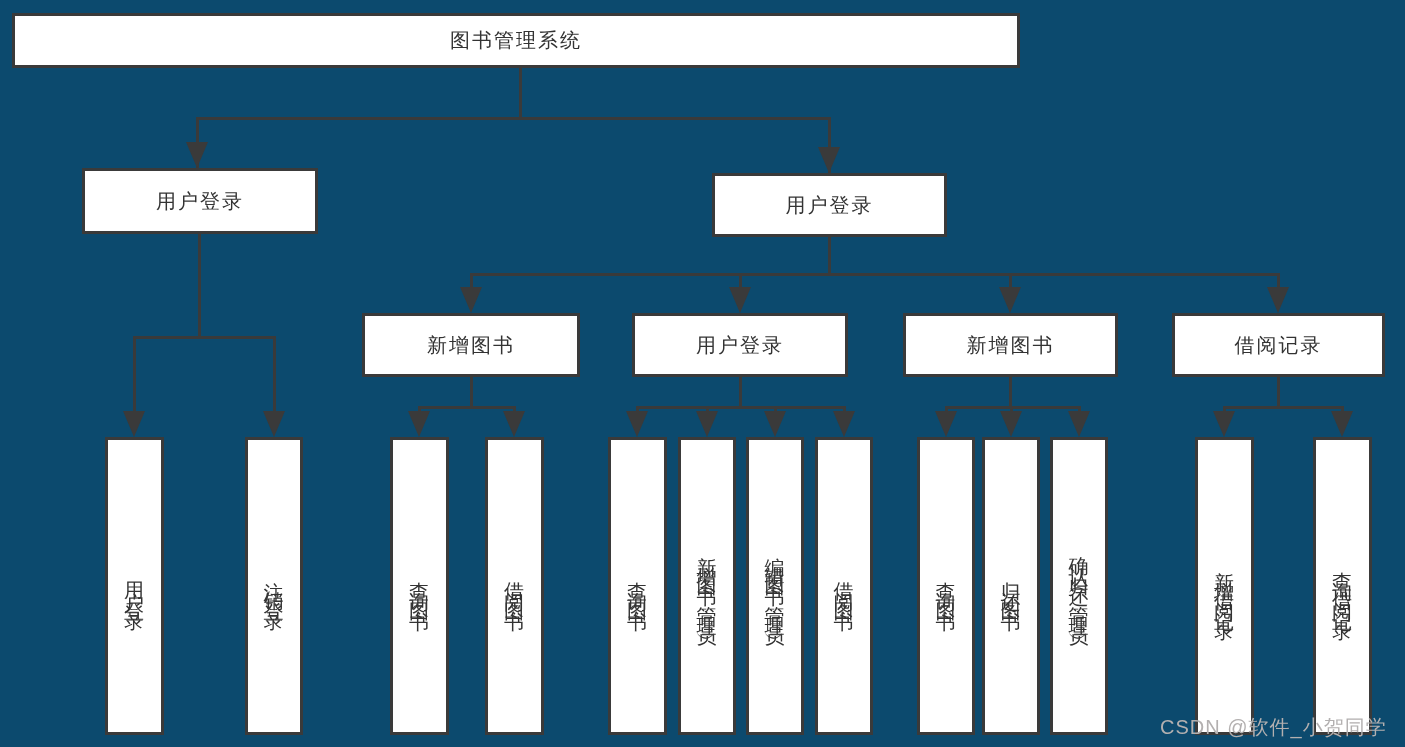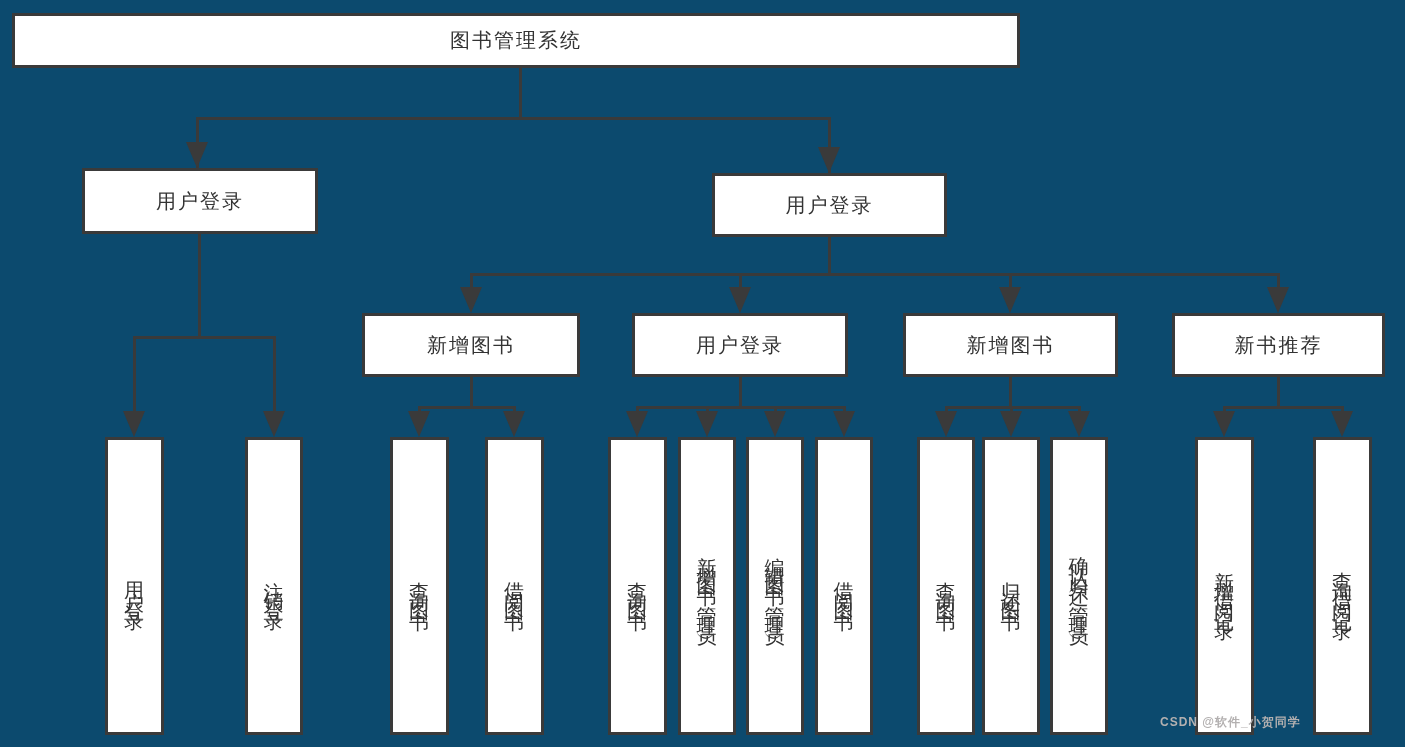--- a/index.html
+++ b/index.html
@@ -38,26 +38,25 @@
   .ar {
     position: absolute; width: 0; height: 0;
     border-left: 11px solid transparent;
     border-right: 11px solid transparent;
     border-top: 26px solid #3a3a3a;
     z-index: 3;
   }
   .watermark {
     position: absolute;
     left: 1160px; top: 714px;
-    font-size: 12px;
+    font-size: 20px;
     color: #b3b0b0;
     letter-spacing: 1px;
     z-index: 4;
     white-space: nowrap;
-    font-weight: bold;
   }
 </style>
 </head>
 <body>
 
 <div class="canvas">
 
   <div class="box" style="left:12px;top:13px;width:1008px;height:55px;">
     <span>图书管理系统</span>
   </div>
@@ -72,21 +71,21 @@
   <div class="box" style="left:362px;top:313px;width:218px;height:64px;">
     <span>新增图书</span>
   </div>
   <div class="box" style="left:632px;top:313px;width:216px;height:64px;">
     <span>用户登录</span>
   </div>
   <div class="box" style="left:903px;top:313px;width:215px;height:64px;">
     <span>新增图书</span>
   </div>
   <div class="box" style="left:1172px;top:313px;width:213px;height:64px;">
-    <span>新书推荐</span>
+    <span>借阅记录</span>
   </div>
 
   <div class="box leaf" style="left:105px;top:437px;width:59px;height:298px;">
     <span>用户登录</span>
   </div>
   <div class="box leaf" style="left:245px;top:437px;width:58px;height:298px;">
     <span>注销登录</span>
   </div>
 
   <div class="box leaf" style="left:390px;top:437px;width:59px;height:298px;">

